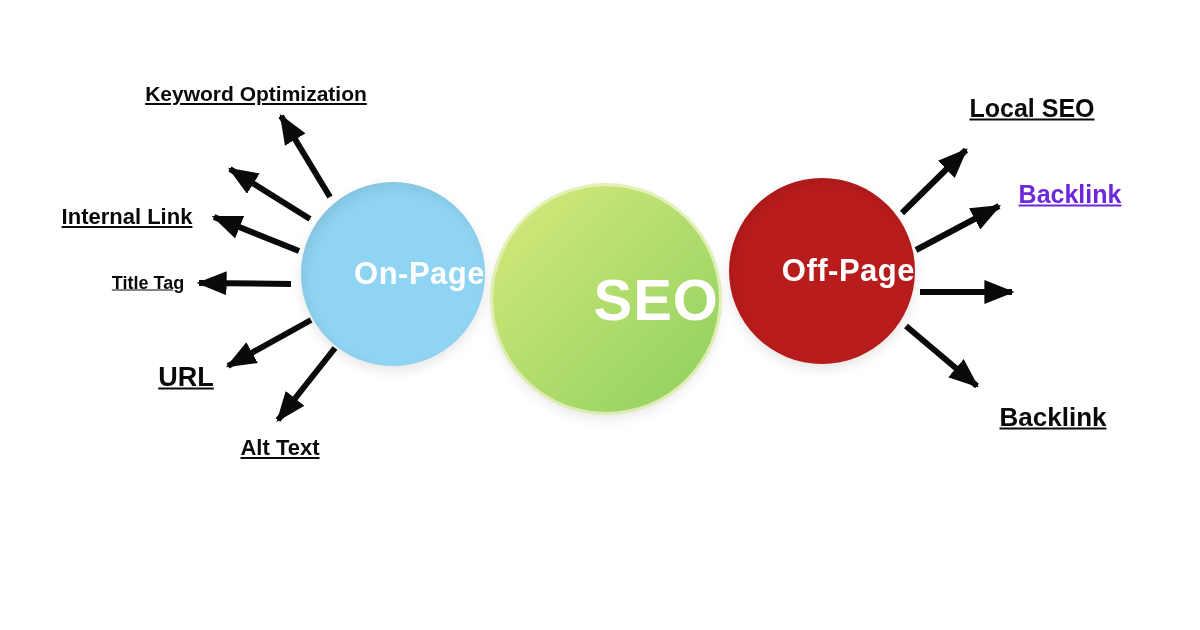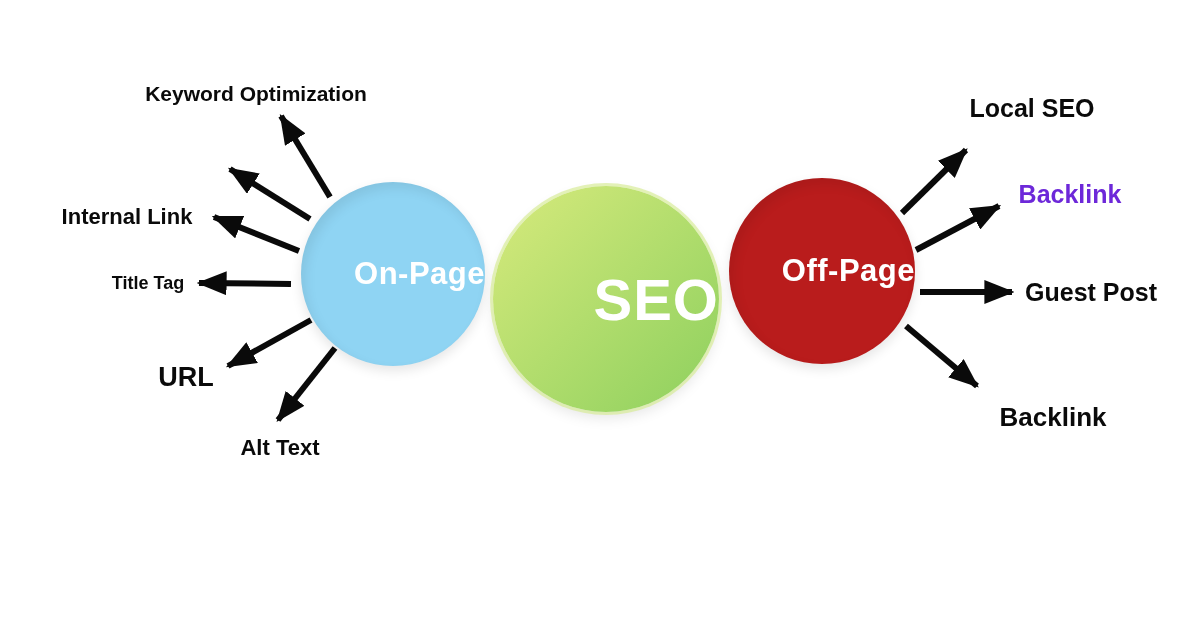--- a/index.html
+++ b/index.html
@@ -39,20 +39,21 @@
   .side-circle .circle-label { font-size: 31px; }
   .center-circle .circle-label { font-size: 58px; letter-spacing: 1px; }
   .branch-label {
     position: absolute;
     transform: translate(-50%, -50%);
     white-space: nowrap;
     font-weight: bold;
     color: #0a0a0a;
     z-index: 3;
     user-select: none;
+    text-decoration: underline;
   }
 </style>
 </head>
 <body>
 
 <div class="canvas" id="canvas">
 
   <svg class="arrow-layer" id="arrow-layer" width="1200" height="630" viewBox="0 0 1200 630" xmlns="http://www.w3.org/2000/svg">
     <defs>
       <marker id="ah" viewBox="0 0 5 4" refX="4.6" refY="2" markerWidth="5" markerHeight="4" orient="auto" markerUnits="strokeWidth">
@@ -83,15 +84,14 @@
     <span class="circle-label" style="color: rgb(255, 255, 255);">Off-Page</span>
   </div>
 
 <div class="branch-label" style="left: 256px; top: 94px; font-size: 21px; color: rgb(10, 10, 10);">Keyword Optimization</div>
     <div class="branch-label" style="left: 127px; top: 217px; font-size: 22px; color: rgb(10, 10, 10);">Internal Link</div>
     <div class="branch-label" style="left: 126px; top: 283px; font-size: 18px; color: rgb(10, 10, 10); margin-left: 22px;">Title Tag</div>
     <div class="branch-label" style="left: 186px; top: 377px; font-size: 27px; color: rgb(10, 10, 10);">URL</div>
     <div class="branch-label" style="left: 244px; top: 448px; font-size: 22px; color: rgb(10, 10, 10); margin-left: 36px;">Alt Text</div>
     <div class="branch-label" style="left: 1032px; top: 108px; font-size: 25px; color: rgb(10, 10, 10);">Local SEO</div>
     <div class="branch-label" style="left: 1070px; top: 194px; font-size: 25px; color: #6d28d9;">Backlink</div>
-    <div class="branch-label" style="left: 1091px; top: 292px; font-size: 25px; color: rgb(10, 10, 10);">Guest Post</div>
     <div class="branch-label" style="left: 1053px; top: 417px; font-size: 26px; color: rgb(10, 10, 10);">Backlink</div>
   </div>
 
 </body></html>

